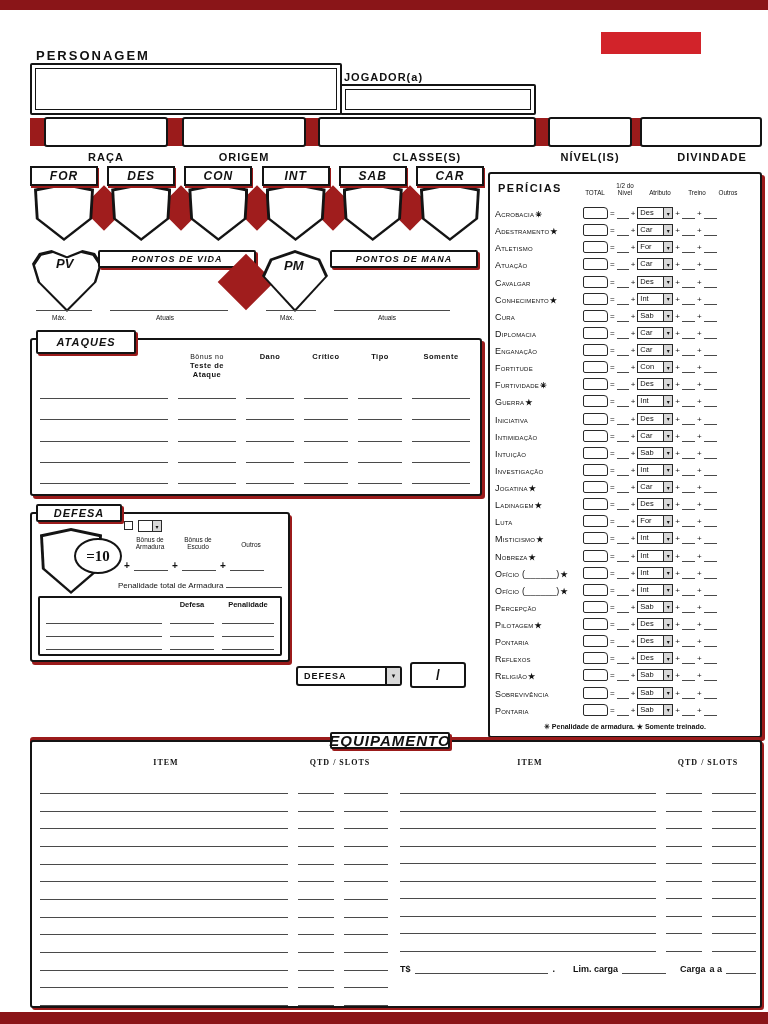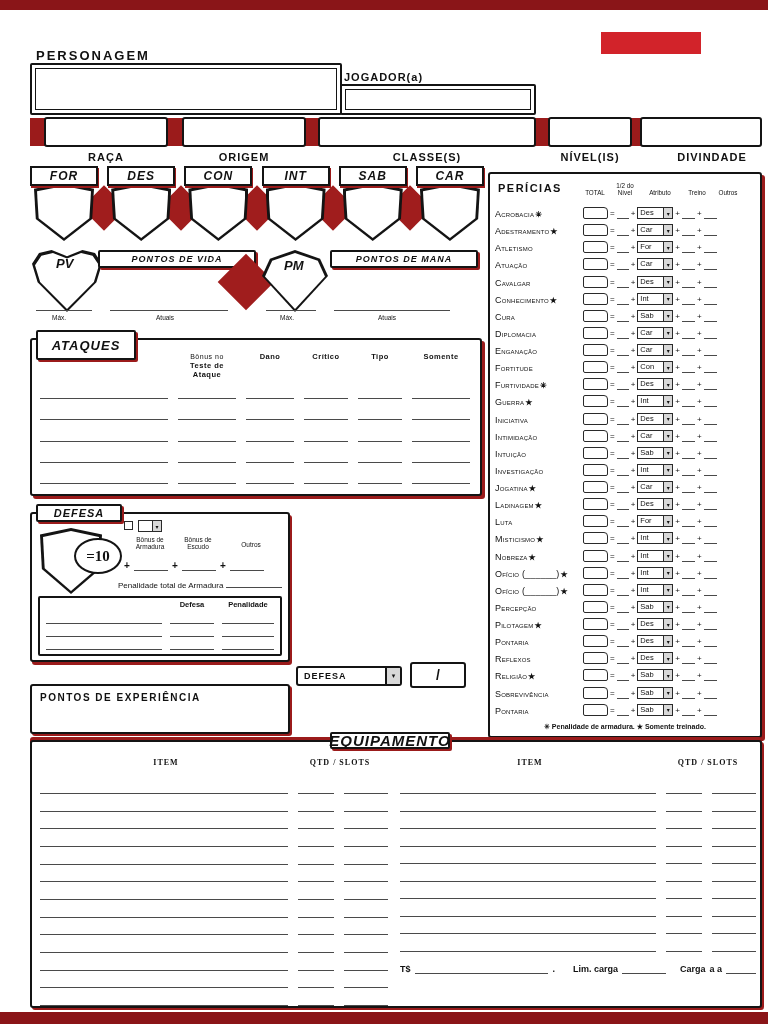--- a/index.html
+++ b/index.html
@@ -55,21 +55,21 @@
   #pv-shape { left:32px; top:250px; width:70px; height:62px; }
   #pv-label { left:56px; top:256px; font-size:13px; font-weight:bold; font-style:italic; z-index:3; }
   #pv-banner { left:98px; top:250px; width:158px; height:18px; font-size:9px; }
   #pm-shape { left:262px; top:250px; width:66px; height:62px; }
   #pm-label { left:284px; top:258px; font-size:13px; font-weight:bold; font-style:italic; z-index:3; }
   #pm-banner { left:330px; top:250px; width:148px; height:18px; font-size:9px; }
   #vital-diamond { left:226px; top:262px; width:40px; height:40px; z-index:0; }
 
   
   #atk-box { left:30px; top:338px; width:452px; height:158px; box-shadow:3px 3px 0 #9b1b1b; }
-  #atk-banner { left:36px; top:330px; width:100px; height:30px; font-size:13px; }
+  #atk-banner { left:36px; top:330px; width:100px; height:24px; font-size:11px; }
   .atk-hdr { position:absolute; left:8px; right:10px; top:12px; display:flex; gap:10px; font-size:7.5px; text-align:center; }
   .atk-hdr .h-name { flex:1; }
   .atk-hdr .h-c { font-weight:bold; letter-spacing:.5px; }
   #atk-rows { position:absolute; left:8px; right:10px; top:46px; bottom:10px; display:flex; flex-direction:column; justify-content:space-between; }
   .atk-row { display:flex; gap:10px; height:13px; }
   .a-name { flex:1; }
 
   
   #per-box { left:488px; top:172px; width:274px; height:566px; box-shadow:3px 3px 0 #9b1b1b; }
   #per-title { position:absolute; left:8px; top:8px; font-size:11px; font-weight:bold; letter-spacing:1.5px; }
@@ -819,23 +819,20 @@
   <div id="def-banner" class="abs banner">DEFESA</div>
 
 
   <div id="tam-box" class="abs bordered">
     <b>DEFESA</b>
     <span id="tam-arrow">▾</span>
   </div>
   <div id="tam-slash" class="abs bordered">
     <span>/</span>
   </div>
-  <div id="xp-box" class="abs bordered">
-    <b>PONTOS DE EXPERIÊNCIA</b>
-  </div>
 
   <div id="eq-box" class="abs bordered">
     <div id="eq-hdr-left" class="eq-hdr">
       <span class="i">ITEM</span>
       <span class="q">QTD  /  SLOTS</span>
     </div>
     <div id="eq-hdr-right" class="eq-hdr">
       <span class="i">ITEM</span>
       <span class="q">QTD  /  SLOTS</span>
     </div>

